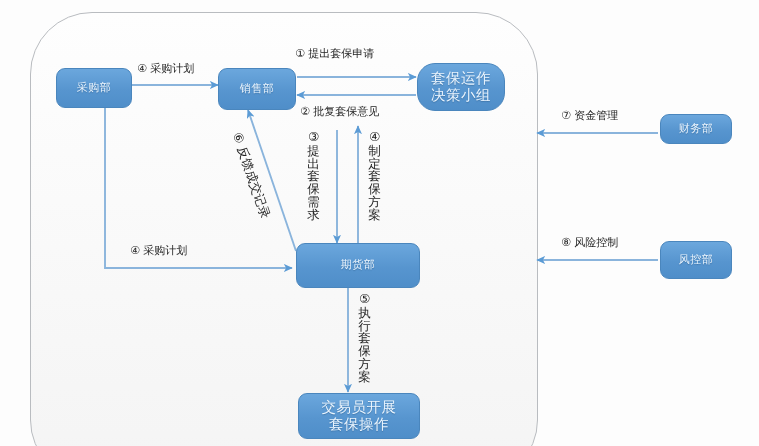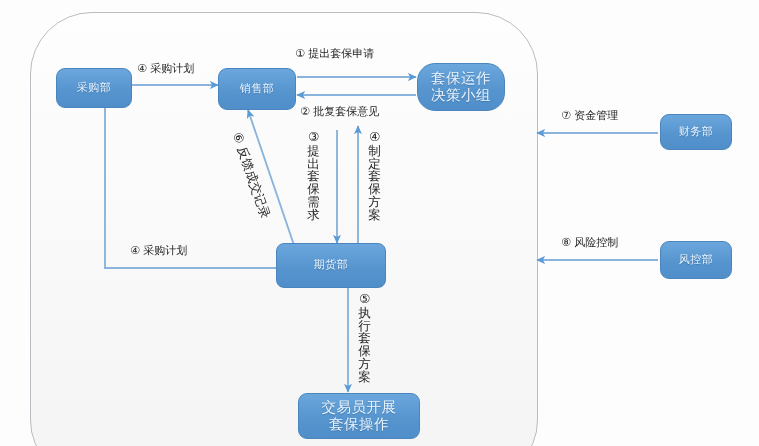--- a/index.html
+++ b/index.html
@@ -130,30 +130,30 @@
 
   <div class="node" style="left:218px; top:68px; width:78px; height:42px;">
     <span>销售部</span>
   </div>
 
   <div class="node two-line" style="left:417px; top:63px; width:88px; height:48px;border-radius:18px;">
     <span>套保运作
 决策小组</span>
   </div>
 
-  <div class="node" style="left:276px; top:243px; width:110px; height:45px;border-radius:8px;">
+  <div class="node" style="left:296px; top:243px; width:124px; height:45px;">
     <span>期货部</span>
   </div>
 
   <div class="node two-line" style="left:298px; top:393px; width:122px; height:46px;">
     <span>交易员开展
 套保操作</span>
   </div>
 
-  <div class="node" style="left:660px; top:114px; width:72px; height:36px;">
+  <div class="node" style="left:660px; top:114px; width:72px; height:30px;">
     <span>财务部</span>
   </div>
 
   <div class="node" style="left:660px; top:241px; width:72px; height:38px;text-align:right;">
     <span>风控部</span>
   </div>
 
   <div class="lbl" style="left:137px; top:63px;">④ 采购计划</div>
 
   <div class="lbl" style="left:295px; top:48px;">① 提出套保申请</div>

